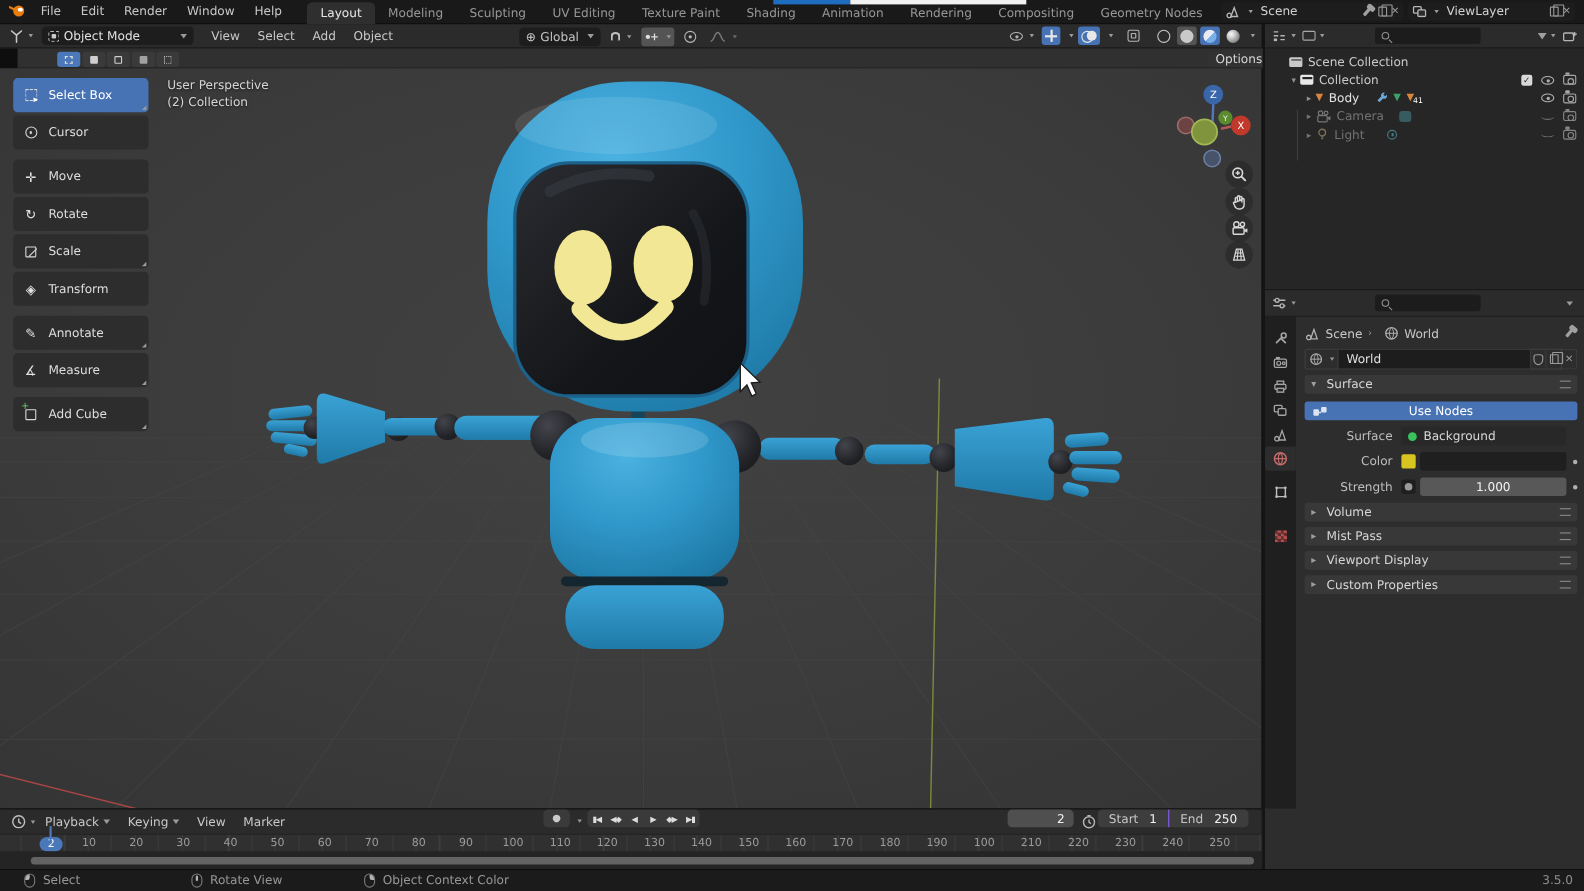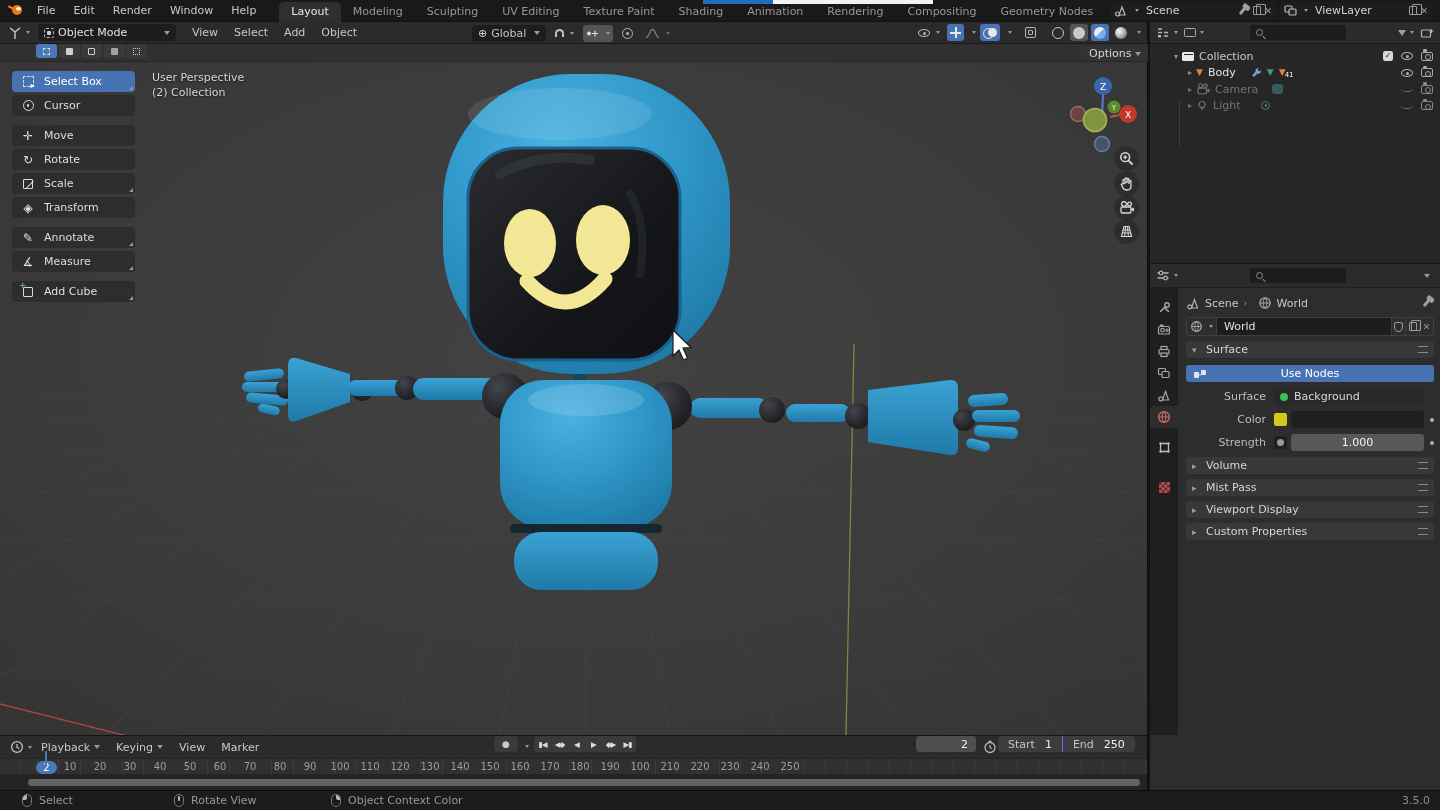--- a/index.html
+++ b/index.html
@@ -42,34 +42,34 @@
 .ovl::after{content:'';position:absolute;right:0;top:0;width:9px;height:9px;border-radius:50%;background:#e8e8e8}
 .xr{width:11px;height:11px;border:1.3px solid #b5b5b5;border-radius:2px;position:relative;flex:none}
 .xr::after{content:'';position:absolute;inset:2px;border:1.2px solid #b5b5b5;border-radius:1px}
 .mgn{width:9px;height:8px;border:2px solid #c0c0c0;border-bottom:none;border-radius:6px 6px 0 0;flex:none}
 .circ{width:11px;height:11px;border:1.3px solid #b5b5b5;border-radius:50%;position:relative;flex:none}
 .circ.dot::after{content:'';position:absolute;inset:3px;background:#b5b5b5;border-radius:50%}
 .eye{width:12px;height:8px;border:1.2px solid #b0b0b0;border-radius:50%;position:relative;flex:none}
 .eye::after{content:'';position:absolute;left:3.5px;top:2px;width:3px;height:3px;border-radius:50%;background:#b0b0b0}
 .eyec{width:12px;height:6px;border-bottom:1.6px solid #8f8f8f;border-radius:50%;flex:none}
 
-#toolset{left:0;top:44px;width:1172px;height:18px;background:#303030;border-bottom:1px solid #262626;display:flex;align-items:flex-start}
+#toolset{left:16px;top:44px;width:1172px;height:18px;background:#303030;border-bottom:1px solid #262626;display:flex;align-items:flex-end}
 .selmode{width:21px;height:14px;border-radius:3px;background:#3a3a3a;margin-right:1.5px;display:flex;align-items:center;justify-content:center}
 .selmode.on{background:#4a78b8}
 .sm-sq{width:7px;height:7px;border:1px dashed #ddd}
 .sm-f{width:7px;height:7px;background:#cfcfcf;border-radius:1px}
 .sm-o{width:7px;height:7px;border:1px solid #cfcfcf;border-radius:1px}
 #optionsbtn{position:absolute;left:1082px;top:2px;height:15px;background:rgba(50,50,50,.85);border-radius:4px;display:flex;align-items:center;padding:0 7px;color:#d5d5d5}
 
 #viewport{left:0;top:62px;width:1147px;height:673px;overflow:hidden}
 #vpsvg{position:absolute;left:0;top:-18px}
 #vptext{left:152px;top:8px;line-height:15px;color:#d6d6d6;text-shadow:0 1px 2px rgba(0,0,0,.6)}
 
 #toolbar{left:12px;top:9px;width:123px;display:flex;flex-direction:column;gap:3px}
-.tool{position:relative;height:21px;background:rgba(45,45,45,.92);border-radius:4px;display:flex;align-items:center;padding-left:6px;gap:6px;color:#dedede}
+.tool{position:relative;height:31px;background:rgba(45,45,45,.92);border-radius:4px;display:flex;align-items:center;padding-left:6px;gap:6px;color:#dedede}
 .tool.active{background:#4772b3;color:#fff}
 .tool.grp{margin-top:6px}
 .tool.sub::after{content:'';position:absolute;right:2px;bottom:2px;border-left:4px solid transparent;border-bottom:4px solid #9a9a9a}
 .ti{width:20px;display:flex;justify-content:center;flex:none;color:#e0e0e0;font-size:12px}
 .i-selbox{width:11px;height:11px;border:1.2px dashed #d8d8d8;border-radius:1px;position:relative}
 .i-selbox::after{content:'▸';position:absolute;right:-2px;bottom:-4px;font-size:8px;color:#fff}
 .i-cursor{width:11px;height:11px;border:1.2px solid #d8d8d8;border-radius:50%;position:relative}
 .i-cursor::after{content:'';position:absolute;inset:3.4px;background:#d8d8d8;border-radius:50%}
 .i-scale{width:10px;height:10px;border:1.2px solid #d8d8d8;border-radius:1px;position:relative}
 .i-scale::after{content:'';position:absolute;left:1px;top:4px;width:10px;height:1.4px;background:#d8d8d8;transform:rotate(-45deg)}
@@ -134,21 +134,21 @@
 #tl-h{height:22px;display:flex;padding:0 6px;gap:2px;position:relative}
 #tl-h .menu{padding:0 7px;color:#c8c8c8;display:flex;align-items:center}
 .pbgrp{position:absolute;left:534px;display:flex;background:#3a3a3a;border-radius:4px;height:16px}
 .pbtn{width:17px;display:flex;align-items:center;justify-content:center;font-size:7.5px;color:#dcdcdc;letter-spacing:-1px}
 .recbtn{position:absolute;left:494px;width:24px;height:16px;background:#3a3a3a;border-radius:4px;display:flex;align-items:center;justify-content:center;color:#c9c9c9;font-size:9px}
 #framefield{position:absolute;left:916px;width:60px;height:16px;background:#4f4f4f;border-radius:4px;display:flex;align-items:center;justify-content:flex-end;padding:0 8px;color:#f0f0f0}
 #serange{position:absolute;left:998px;display:flex;height:16px;background:#3d3d3d;border-radius:4px}
 #serange .seg{display:flex;align-items:center;gap:10px;padding:0 10px}
 #serange .seg+.seg{border-left:1px solid #8b5cf6}
 #ruler{position:absolute;left:0;top:22px;width:1147px;height:16px;background:#303030;background-image:repeating-linear-gradient(90deg,rgba(255,255,255,.06) 0 1px,transparent 1px 21.3px);background-position:37px 0;border-top:1px solid #242424}
-#rlabels{position:absolute;left:55px;top:2px;width:1058px;display:flex;}
+#rlabels{position:absolute;left:66px;top:2px;width:1058px;display:flex;justify-content:space-between}
 #rlabels span{width:30px;text-align:center;font-size:10px;color:#9c9c9c}
 #fbadge{position:absolute;left:36px;top:2px;width:21px;height:13px;background:#4a78b8;border-radius:7px;color:#fff;font-size:10px;display:flex;align-items:center;justify-content:center}
 #playhead{position:absolute;left:45px;top:15px;width:2px;height:16px;background:#4a78b8}
 #tl-scroll{position:absolute;left:0;top:38px;width:1147px;height:17px;background:#242424}
 #tl-thumb{position:absolute;left:28px;top:5px;width:1112px;height:7px;background:#636363;border-radius:4px}
 
 #statusbar{left:0;top:790px;width:1440px;height:20px;background:#1b1b1b;border-top:1px solid #0f0f0f;display:flex;align-items:center;color:#979797}
 .hint{display:flex;align-items:center;gap:7px;position:absolute}
 .mouseico{width:10px;height:13px;border:1px solid #7a7a7a;border-radius:5px;position:relative;flex:none}
 .mouseico::before{content:'';position:absolute;background:#b5b5b5}
@@ -561,20 +561,27 @@
         <span class="crt sm"></span>
       </span>
       <span class="flex">
         <svg width="14" height="12" viewBox="0 0 14 12">
             <rect x="1.5" y="3" width="9" height="7" rx="1" fill="none" stroke="#b5b5b5" stroke-width="1.2"></rect>
             <path d="M11.5 2v4M9.5 4h4" stroke="#b5b5b5" stroke-width="1.2"></path>
           </svg>
       </span>
     </div>
     <div style="padding-top:4px">
+      <div class="or">
+        <span class="tg"> </span>
+        <span class="oi">
+            <span class="colico"></span>
+          </span>
+        <span class="c-norm">Scene Collection</span>
+      </div>
       <div class="or" style="padding-left:20px">
         <span class="tg">▾</span>
         <span class="oi">
             <span class="colico" style="background:#e8e8e8"></span>
           </span>
         <span class="c-norm">Collection</span>
         <span class="orow-rt">
           <span class="cbx">✓</span>
           <span class="eye"></span>
           <span class="camico"></span>

